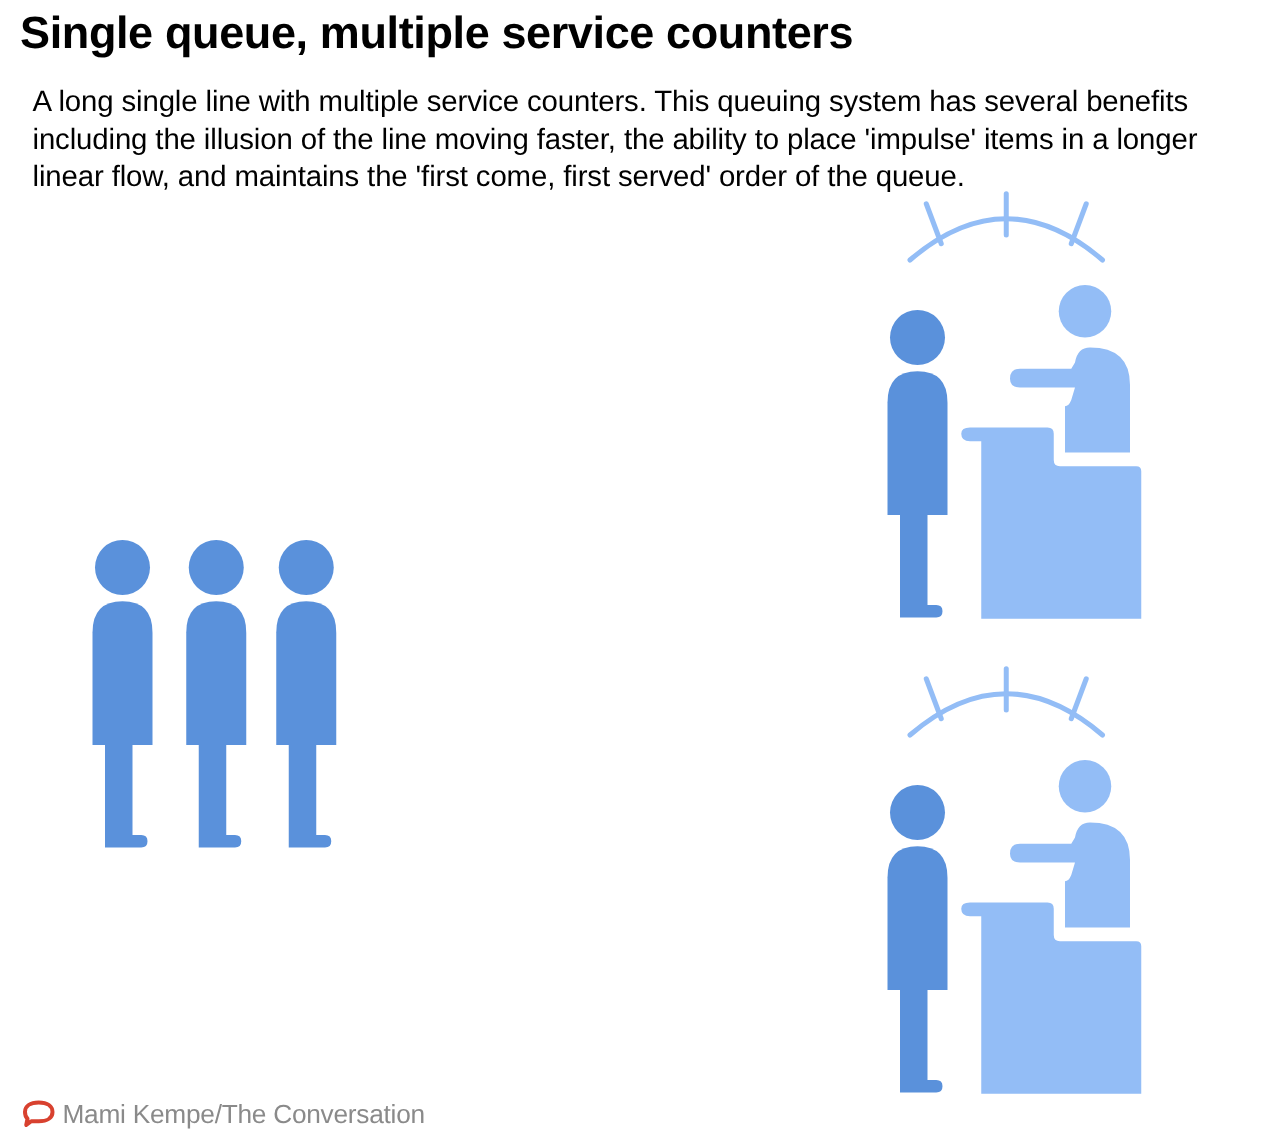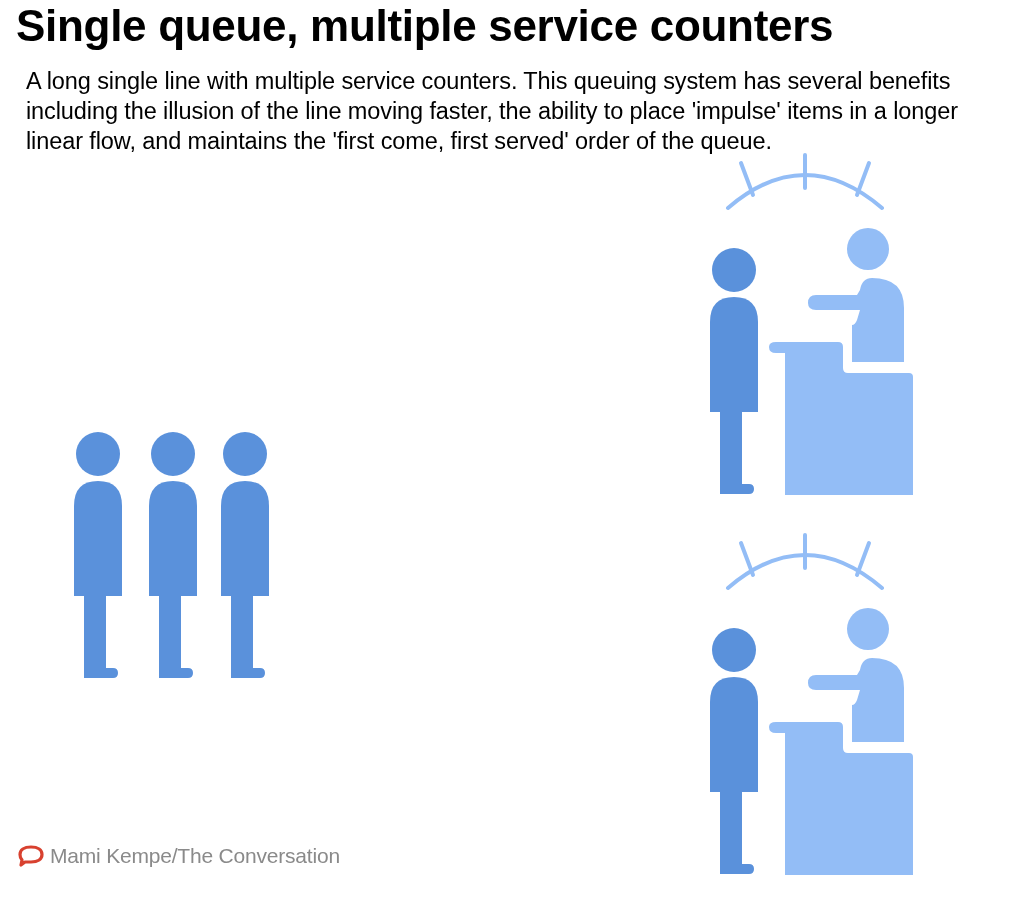--- a/index.html
+++ b/index.html
@@ -1,20 +1,20 @@
 <!DOCTYPE html>
 <html><head>
 <meta charset="utf-8">
 <style>
   html, body { margin: 0; padding: 0; background: #ffffff; }
   body { width: 1024px; height: 915px; position: relative; overflow: hidden; font-family: "Liberation Sans", sans-serif; color: #000; }
-  .title { position: absolute; left: 16px; top: 4px; font-size: 44px; font-weight: bold; letter-spacing: -0.3px; margin: 0; line-height: 44px; }
+  .title { position: absolute; left: 16px; top: 4px; font-size: 36px; font-weight: bold; letter-spacing: -0.3px; margin: 0; line-height: 44px; }
   .desc { position: absolute; left: 16px; top: 56px; width: 990px; font-size: 23.5px; line-height: 30px; margin: 10px; letter-spacing: -0.1px; }
   .art { position: absolute; left: 0; top: 0; width: 1024px; height: 915px; }
-  .credit { position: absolute; left: 18px; top: 844px; display: flex; align-items: center; gap: 6px; }
+  .credit { position: absolute; left: 18px; top: 880px; display: flex; align-items: flex-start; gap: 6px; }
   .credit-text { font-size: 21px; color: #8a8a8a; letter-spacing: -0.2px; }
 </style>
 </head>
 <body>
 
 <h1 class="title">Single queue, multiple service counters</h1>
 <p class="desc">A long single line with multiple service counters. This queuing system has several benefits including the illusion of the line moving faster, the ability to place 'impulse' items in a longer linear flow, and maintains the 'first come, first served' order of the queue.</p>
 
 <svg class="art" viewBox="0 0 1024 915" xmlns="http://www.w3.org/2000/svg">
   <defs>

